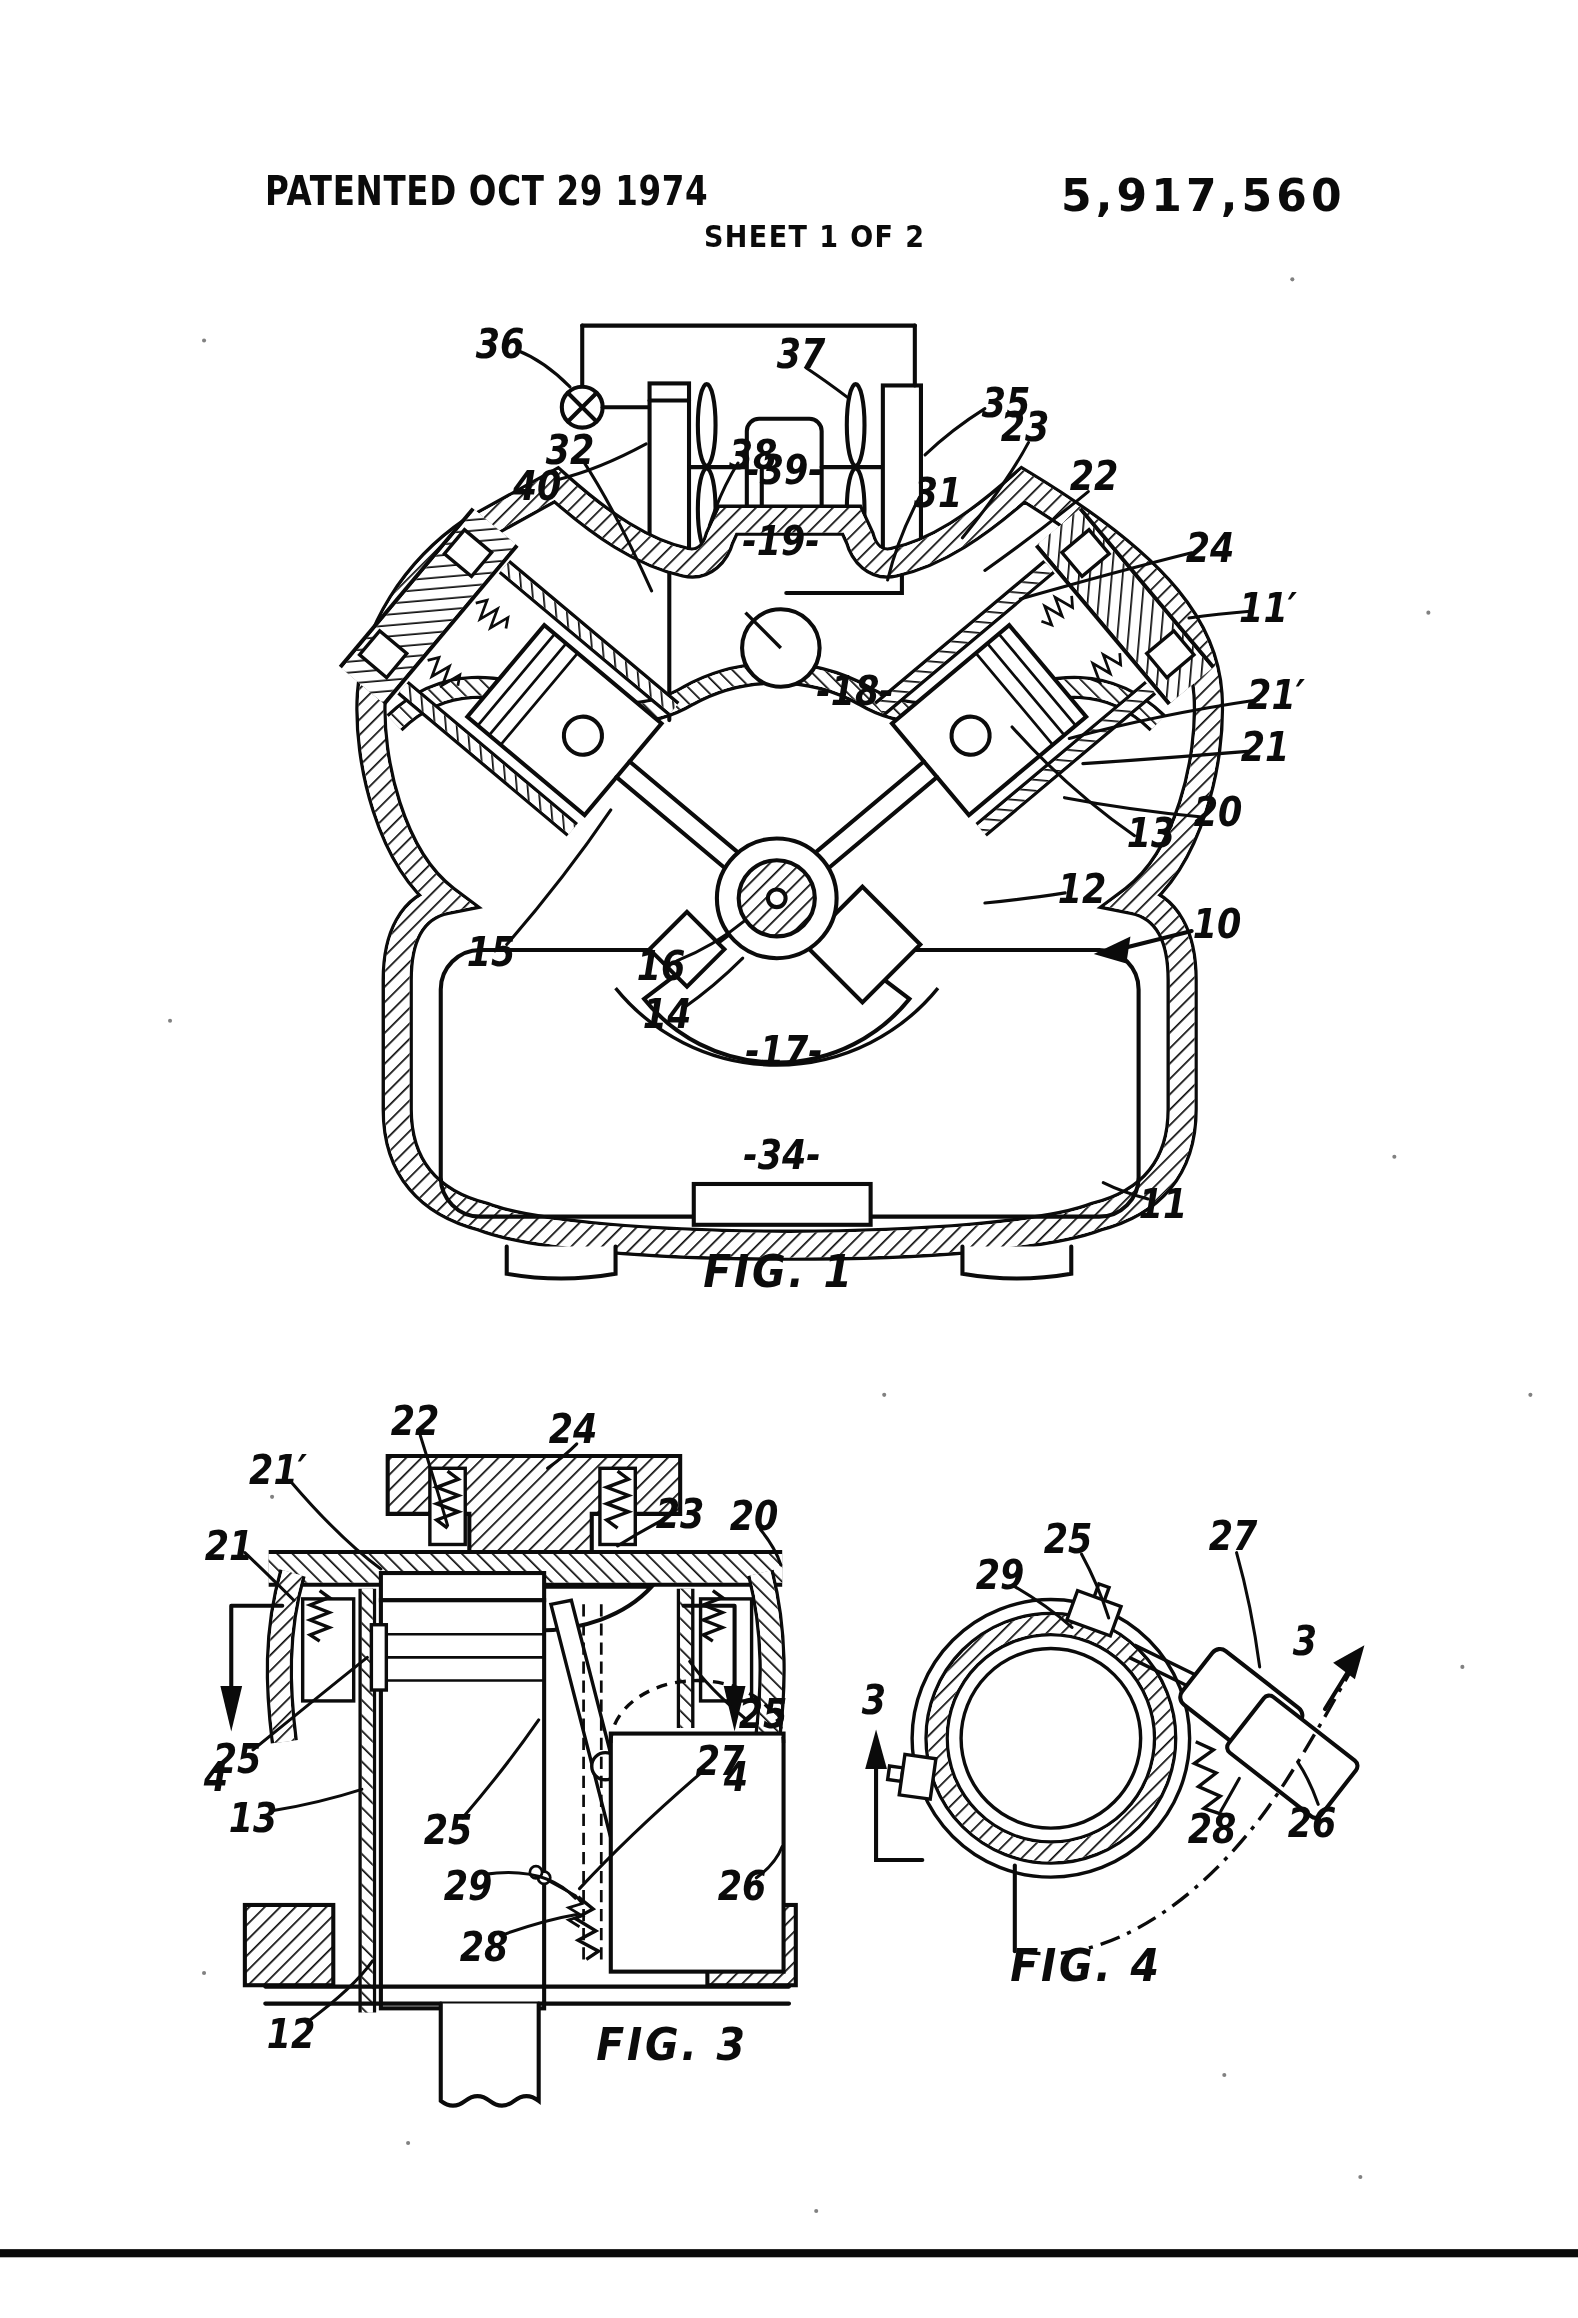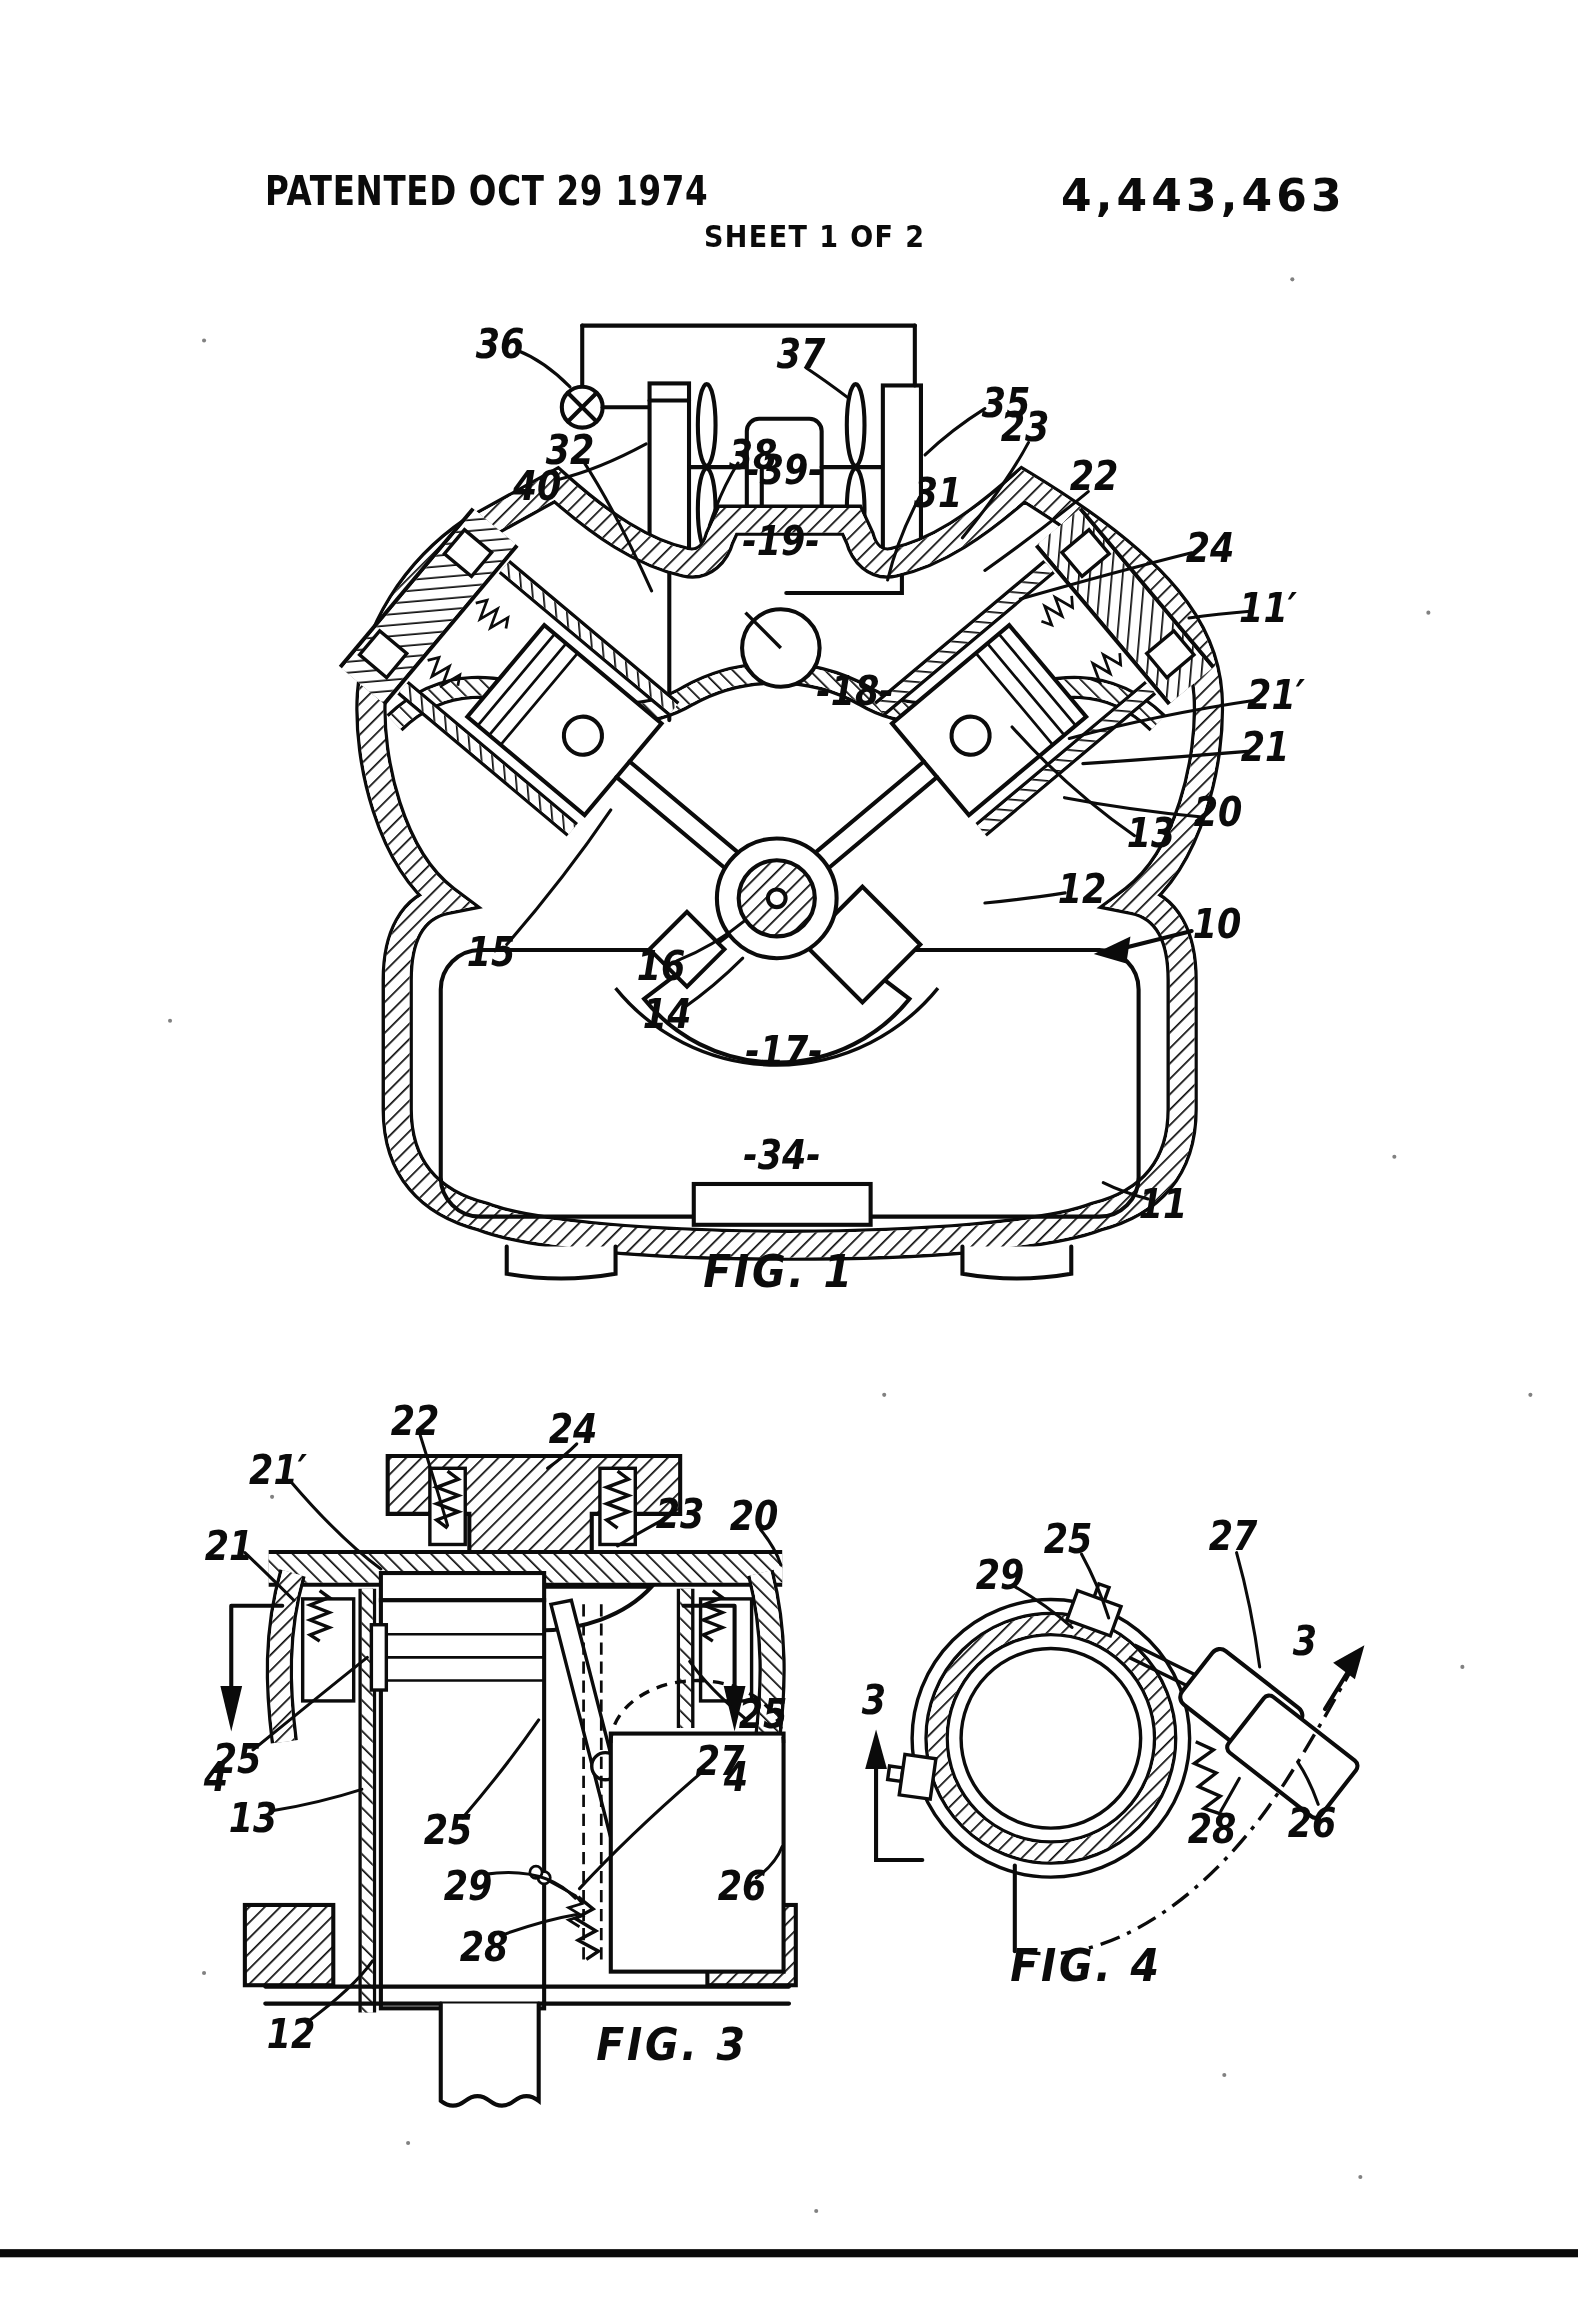--- a/index.html
+++ b/index.html
@@ -319,21 +319,21 @@
     <circle cx="1200" cy="3250" r="3"></circle>
         <circle cx="2000" cy="3200" r="3"></circle>
     <circle cx="600" cy="3150" r="3"></circle>
         <circle cx="2250" cy="2050" r="3"></circle>
   </g>
 
   <rect x="0" y="3306" width="2320" height="12" fill="#0b0b0b"></rect>
 </svg>
 
 <div class="hdr hdr-patented">PATENTED OCT 29 1974</div>
-<div class="hdr hdr-number">4,443,463</div>
+<div class="hdr hdr-number">5,917,560</div>
 <div class="hdr hdr-sheet">SHEET 1 OF 2</div>
 
 <div id="labels" style="position:absolute;left:0;top:0;width:100%;height:100%;font-style:italic;">
       <span class="ref" style="left: 500px; top: 344px;">36</span>
       <span class="ref" style="left: 537px; top: 486px;">40</span>
       <span class="ref" style="left: 801px; top: 354px;">37</span>
       <span class="ref" style="left: 784px; top: 470px;">-39-</span>
       <span class="ref" style="left: 1006px; top: 403px;">35</span>
       <span class="ref" style="left: 753px; top: 455px;">38</span>
       <span class="ref" style="left: 570px; top: 450px;">32</span>

